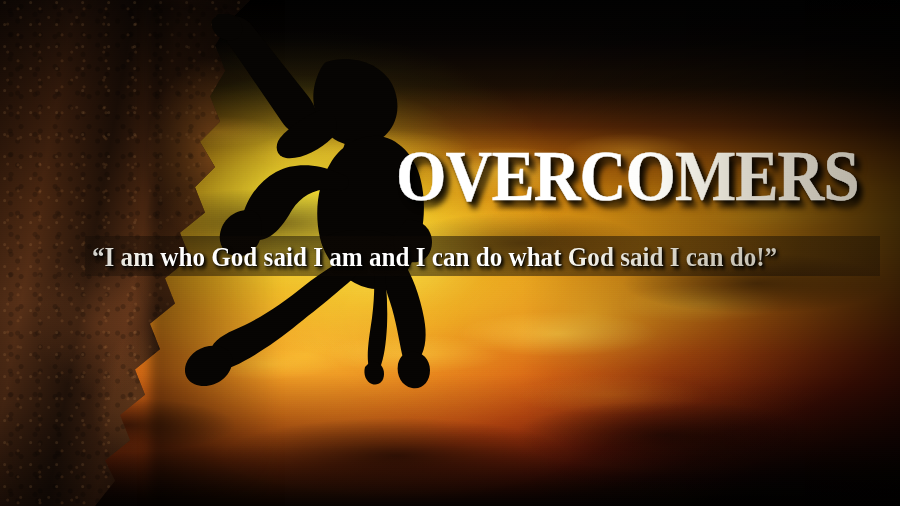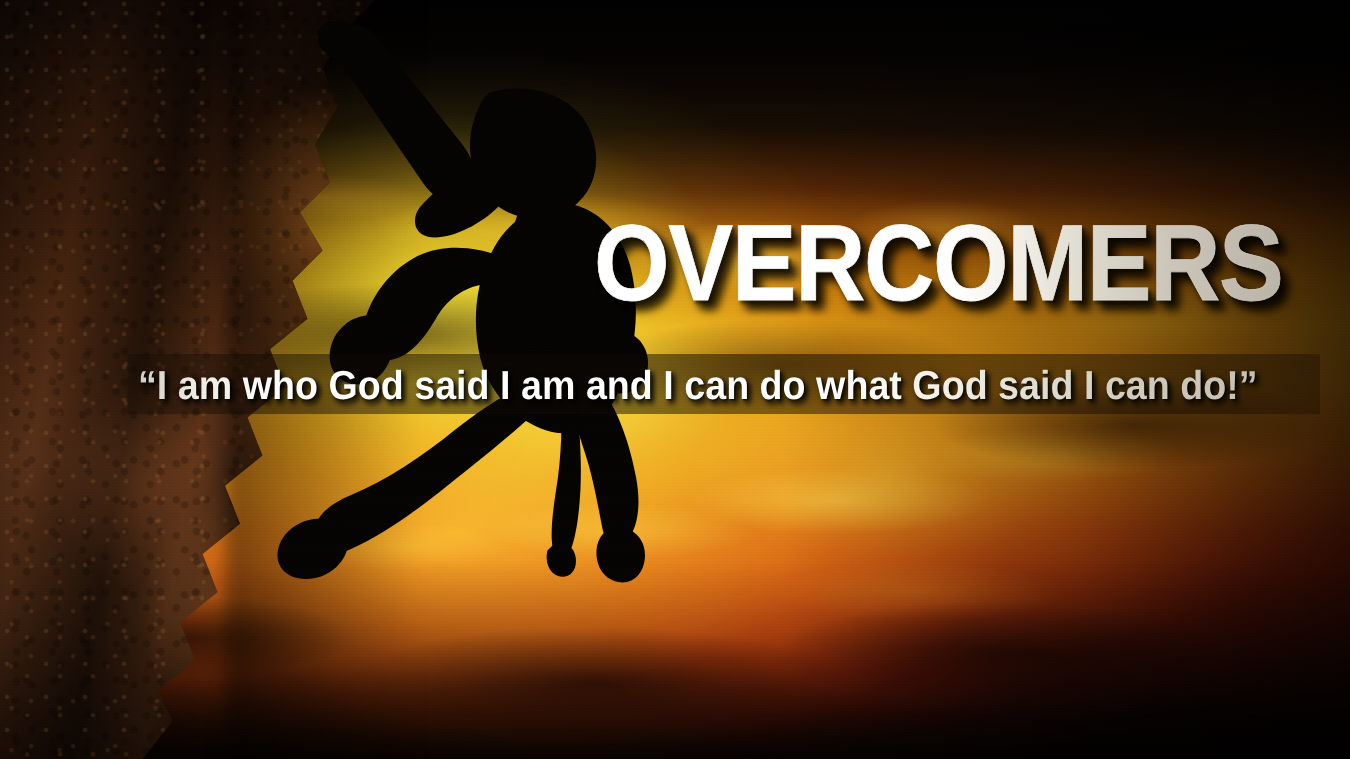--- a/index.html
+++ b/index.html
@@ -8,20 +8,21 @@
     width:900px; height:506px;
     background:#000;
     font-family:"Liberation Sans", sans-serif;
     overflow:hidden;
   }
   #stage {
     position:relative;
     width:900px; height:506px;
     overflow:hidden;
     background:#050302;
+    font-family:Liberation Serif, serif;
   }
 
   
   .layer { position:absolute; inset:0; }
 
   
   #sky-base {
     background:linear-gradient(to bottom,
       #060403 0%,
       #0a0604 8%,

